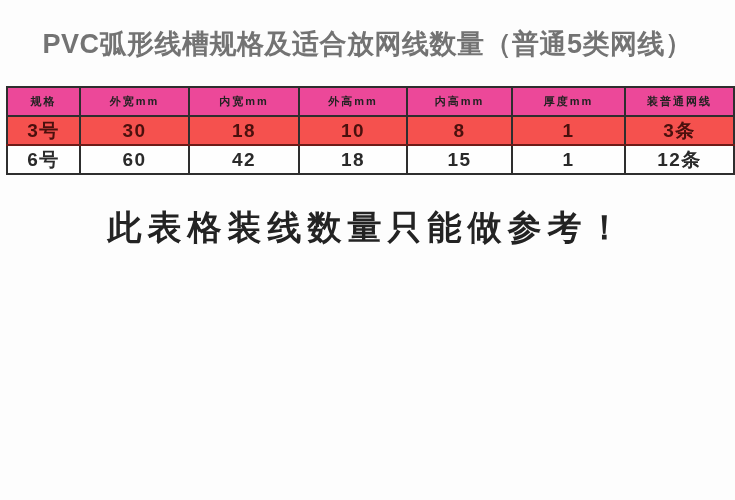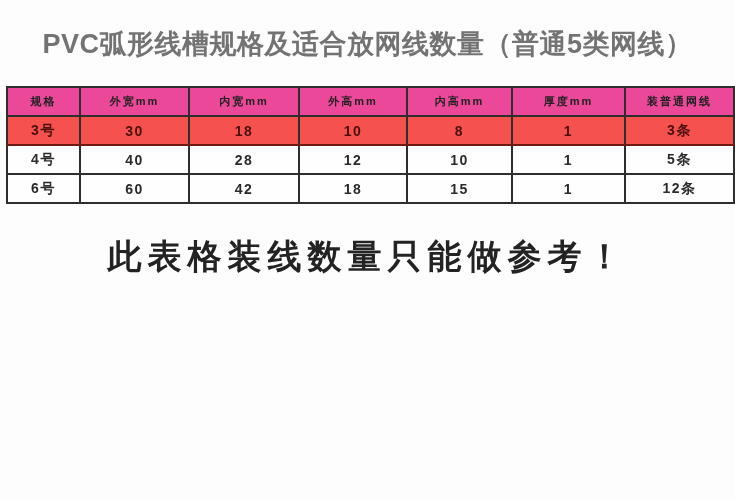--- a/index.html
+++ b/index.html
@@ -44,21 +44,21 @@
     white-space:nowrap;
   }
   .spec-table th{
     font-size:11px;
     font-weight:bold;
     letter-spacing:2px;
     color:#222;
     background:#ec4899;
   }
   .spec-table td{
-    font-size:14px;
+    font-size:19px;
     font-weight:bold;
     letter-spacing:1.5px;
     color:#2a2a2a;
     background:#fefefe;
     margin-top:37px;
   }
   tr.highlight td{
     background:var(--hl-bg);
     color:var(--hl-text);
     border-top-color:#6e1b18;
@@ -117,29 +117,20 @@
       <tr class="highlight">
         <td>3号</td>
         <td>30</td>
         <td>18</td>
         <td>10</td>
         <td>8</td>
         <td>1</td>
         <td>3条</td>
       </tr>
       <tr>
-        <td>4号</td>
-        <td>40</td>
-        <td>28</td>
-        <td>12</td>
-        <td>10</td>
-        <td>1</td>
-        <td>5条</td>
-      </tr>
-      <tr>
         <td>6号</td>
         <td>60</td>
         <td>42</td>
         <td>18</td>
         <td>15</td>
         <td>1</td>
         <td>12条</td>
       </tr>
     </tbody>
   </table>

